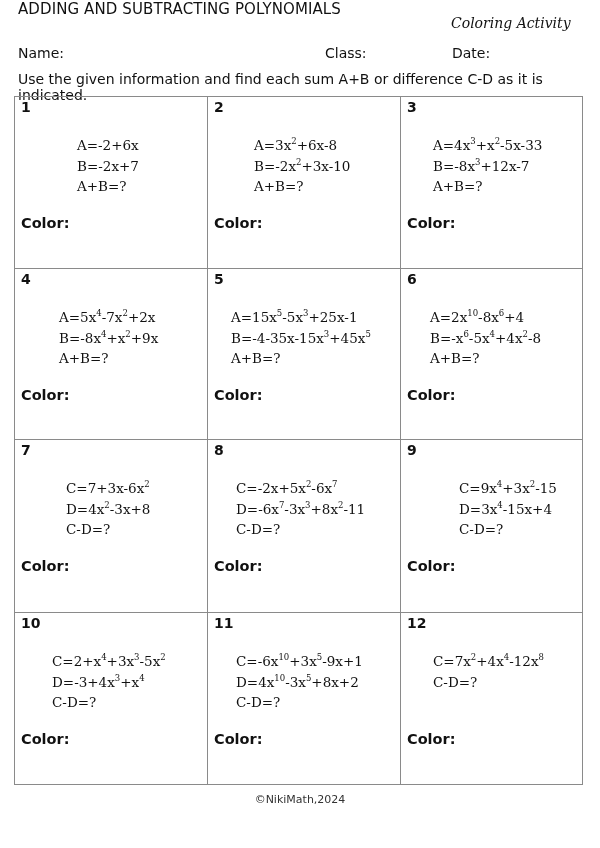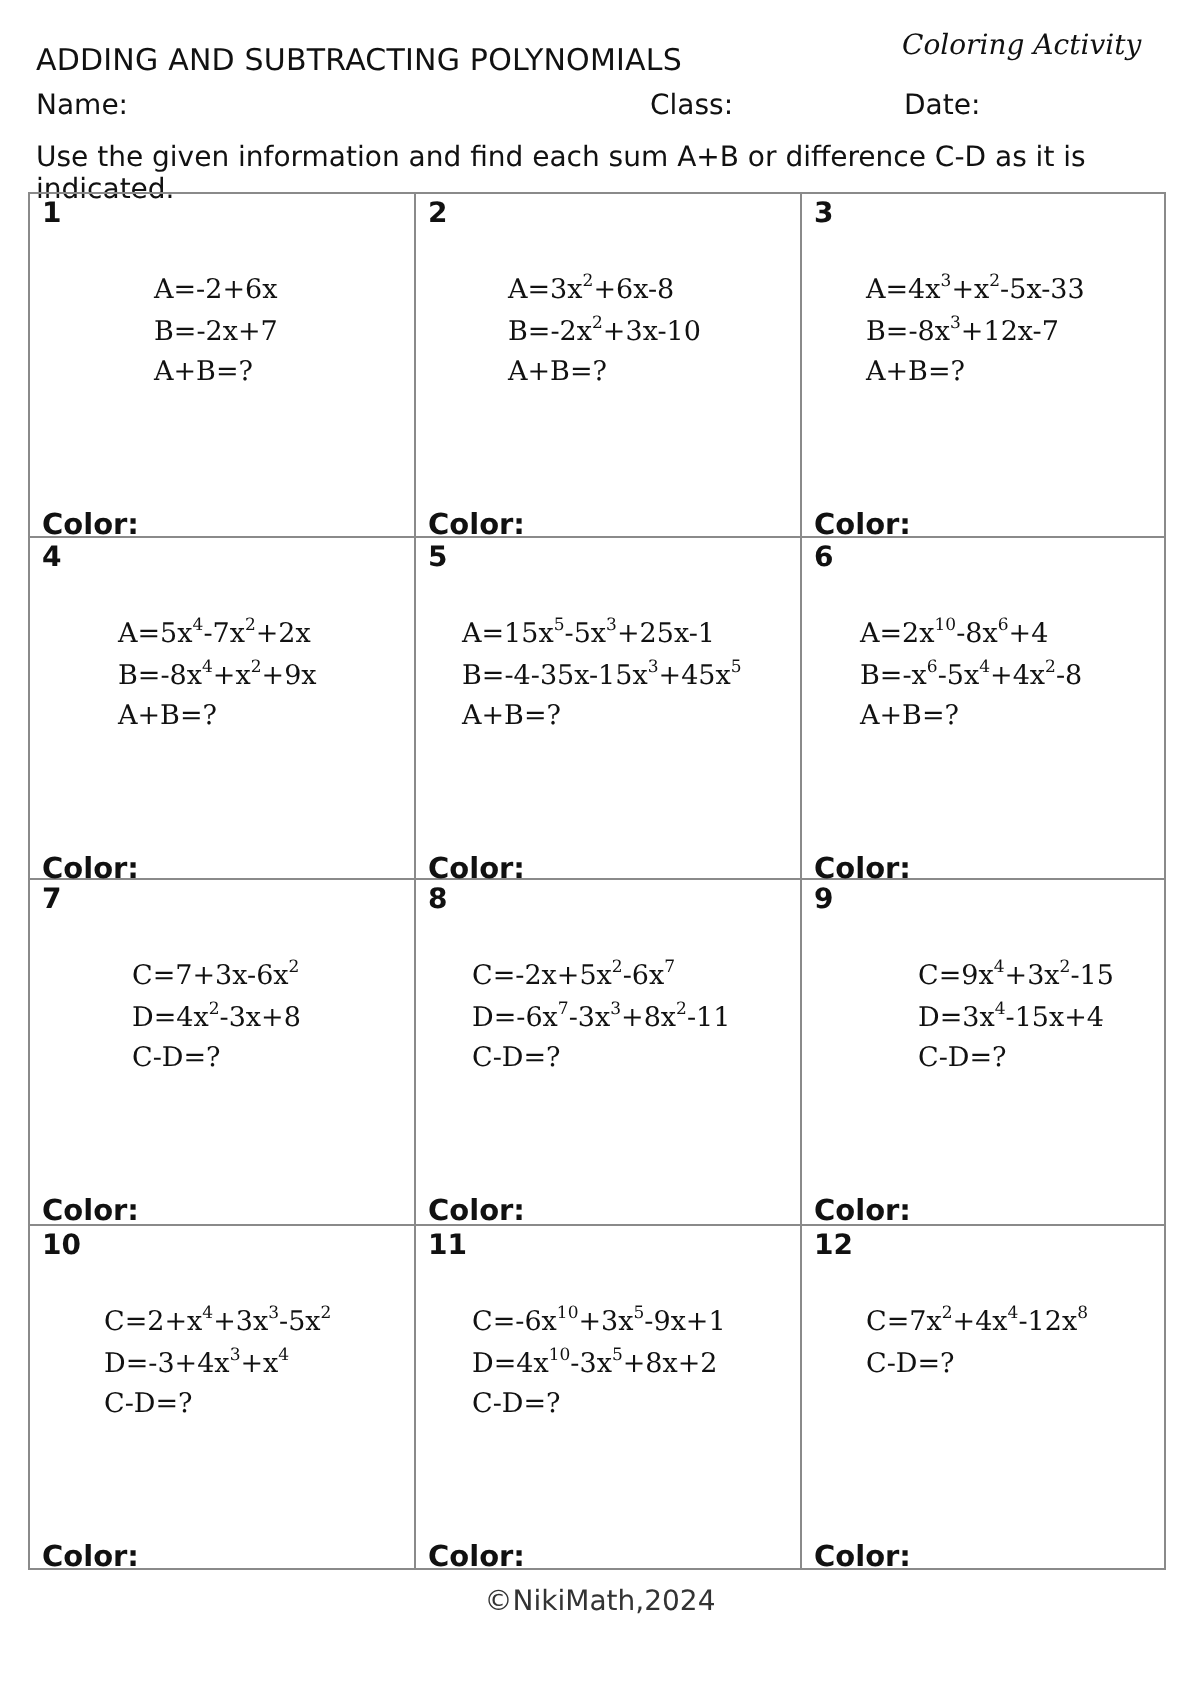--- a/index.html
+++ b/index.html
@@ -1,21 +1,21 @@
 <!DOCTYPE html>
 <html><head>
   <meta charset="utf-8">
   <style>
     html, body { margin: 0; padding: 0; background: #ffffff; }
     body {
       width: 600px; height: 848px; position: relative; overflow: hidden;
       font-family: "DejaVu Sans", sans-serif; color: #111;
     }
     .title {
-      position: absolute; left: 18px; top: 21px;
+      position: absolute; left: 18px; top: 0;
       font-size: 15px; letter-spacing: 0.1px;
       font-family: "DejaVu Sans", sans-serif;
     }
     .coloring {
       position: absolute; left: 451px; top: 15px;
       font-family: "DejaVu Serif", serif; font-style: italic; font-size: 14px;
     }
     .lbl { position: absolute; top: 45px; font-size: 14px; }
     .instr { position: absolute; left: 18px; top: 71px; font-size: 14px; }
     .grid {
@@ -37,25 +37,25 @@
       font-weight: bold; font-size: 14px;
     }
     .eqs {
       position: absolute; top: 38px;
       font-family: "DejaVu Serif", serif; font-size: 13.5px; line-height: 20.5px;
     }
     .eq { white-space: nowrap; }
     .eq sup { font-size: 8.5px; vertical-align: 6px; line-height: 0; }
     .color-lbl {
       position: absolute; left: 6px; top: 118px;
-      font-weight: bold; font-size: 14.5px; margin-top: 40px;
+      font-weight: bold; font-size: 14.5px;
     }
     .footer {
       position: absolute; left: 0; width: 600px; top: 793px; text-align: center;
-      font-size: 14px; color: #333;
+      font-size: 11px; color: #333;
     }
   </style>
 </head>
 <body>
 
 <div class="title">ADDING AND SUBTRACTING POLYNOMIALS</div>
 <div class="coloring">Coloring Activity</div>
 <div class="lbl" style="left:18px;">Name:</div>
 <div class="lbl" style="left:325px;">Class:</div>
 <div class="lbl" style="left:452px;">Date:</div>

